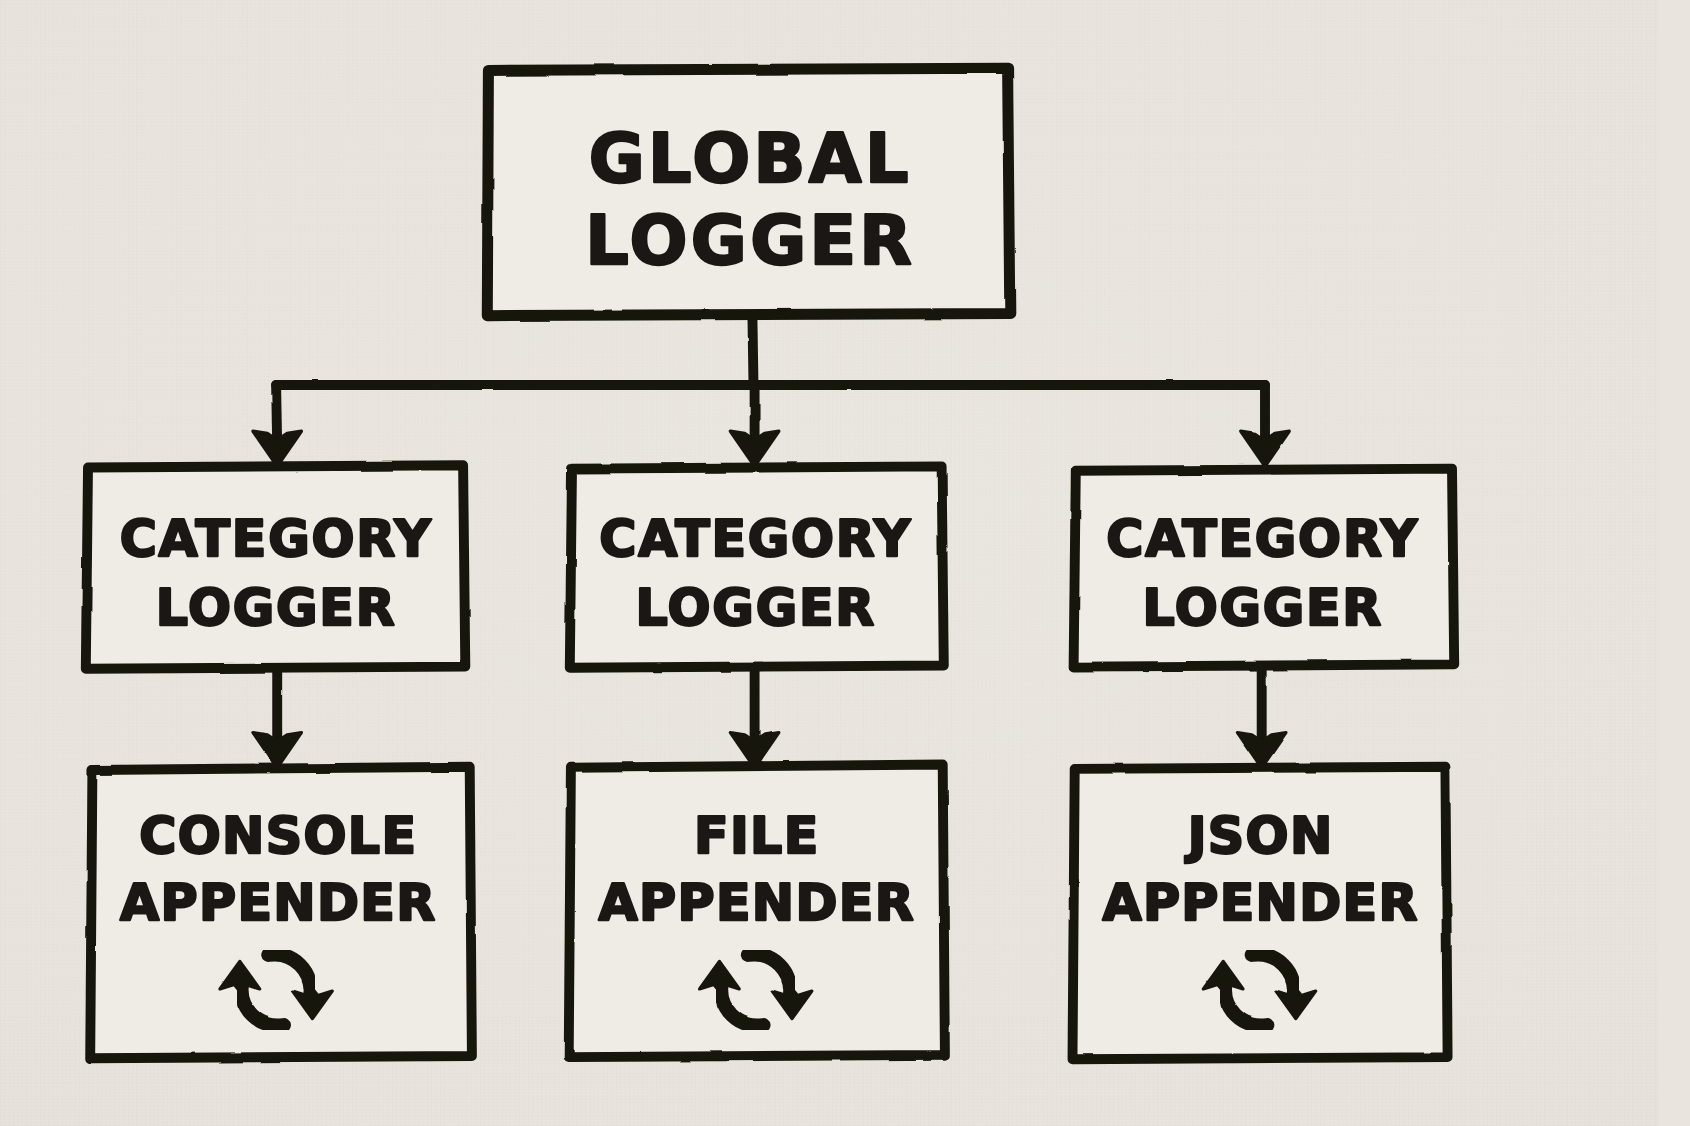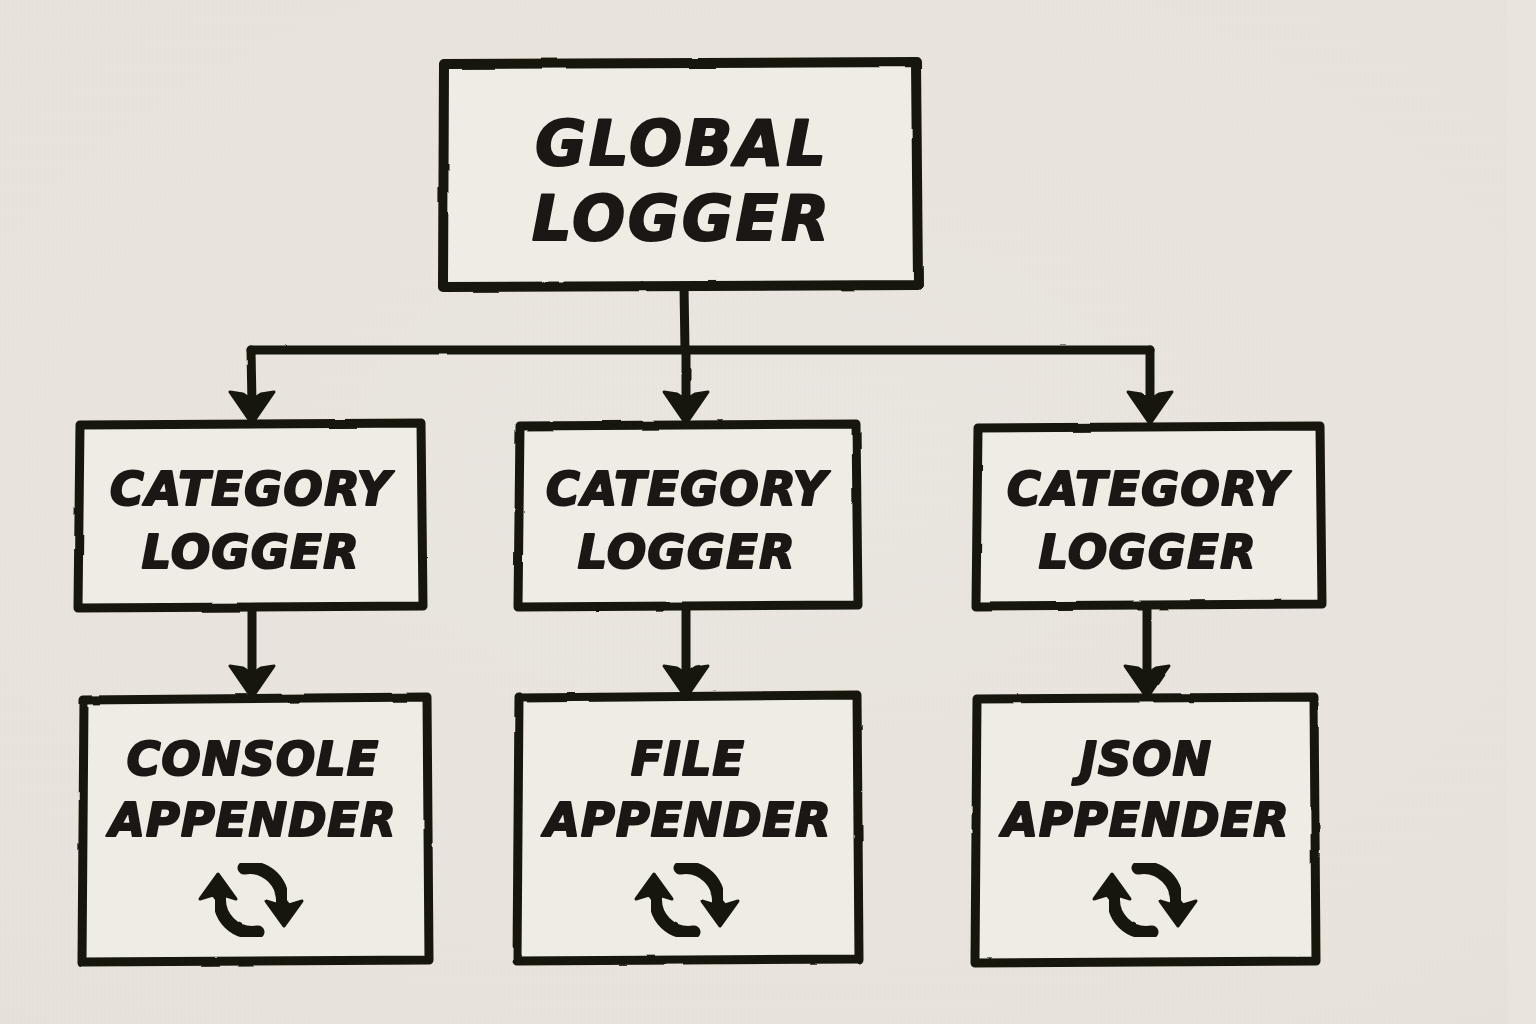--- a/index.html
+++ b/index.html
@@ -16,21 +16,20 @@
   #canvas {
     position: relative;
     width: 1508px;
     height: 1024px;
     background:
       radial-gradient(ellipse 120% 110% at 50% 45%,
         #eae6e0 0%,
         #e8e3dc 55%,
         #e2ddd5 85%,
         #dcd6cd 100%);
-    font-style: italic;
   }
   
   #grain {
     position: absolute;
     inset: 0;
     pointer-events: none;
     opacity: 0.35;
     background-image:
       repeating-linear-gradient(0deg, rgba(140,130,118,0.045) 0px, rgba(140,130,118,0.045) 1px, rgba(255,255,255,0) 1px, rgba(255,255,255,0) 3px),
       repeating-linear-gradient(90deg, rgba(140,130,118,0.035) 0px, rgba(140,130,118,0.035) 1px, rgba(255,255,255,0) 1px, rgba(255,255,255,0) 4px);

